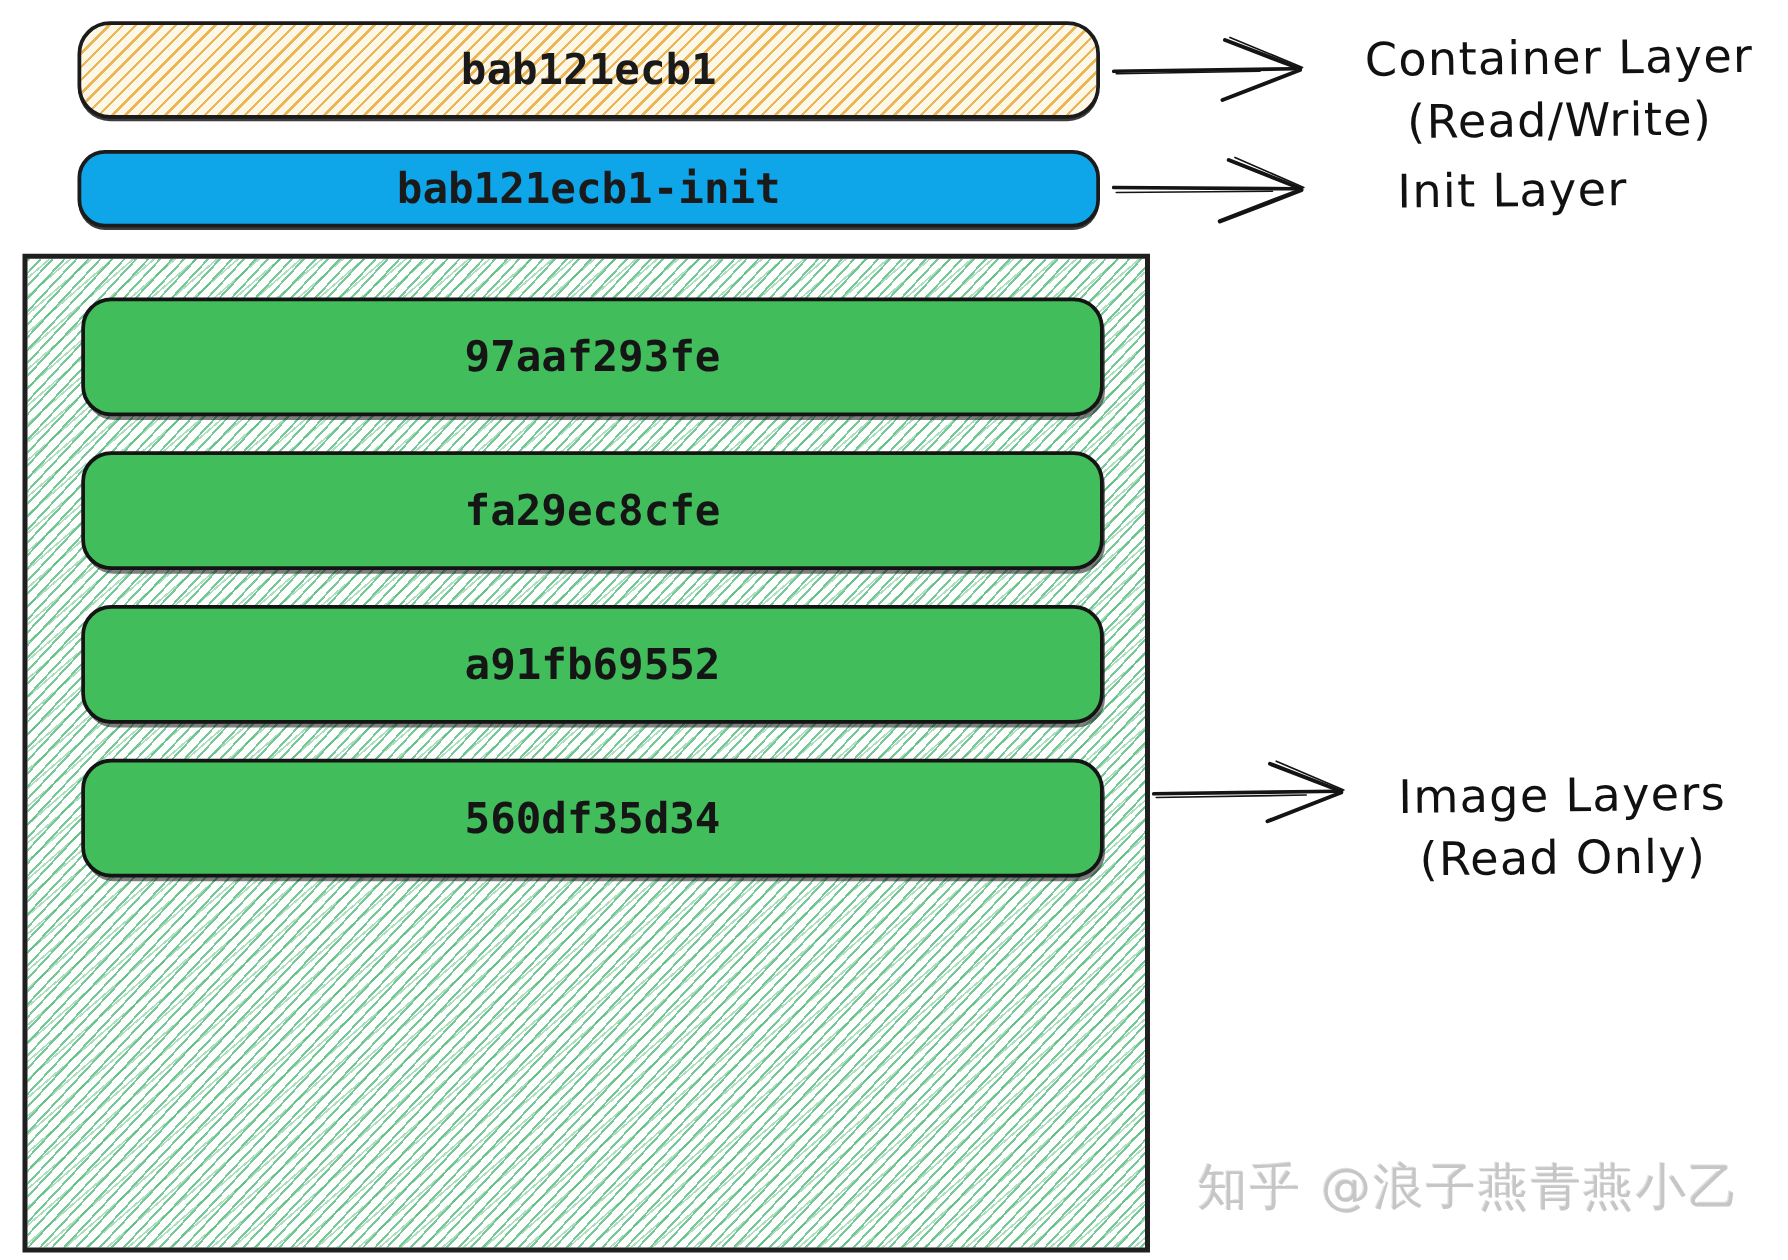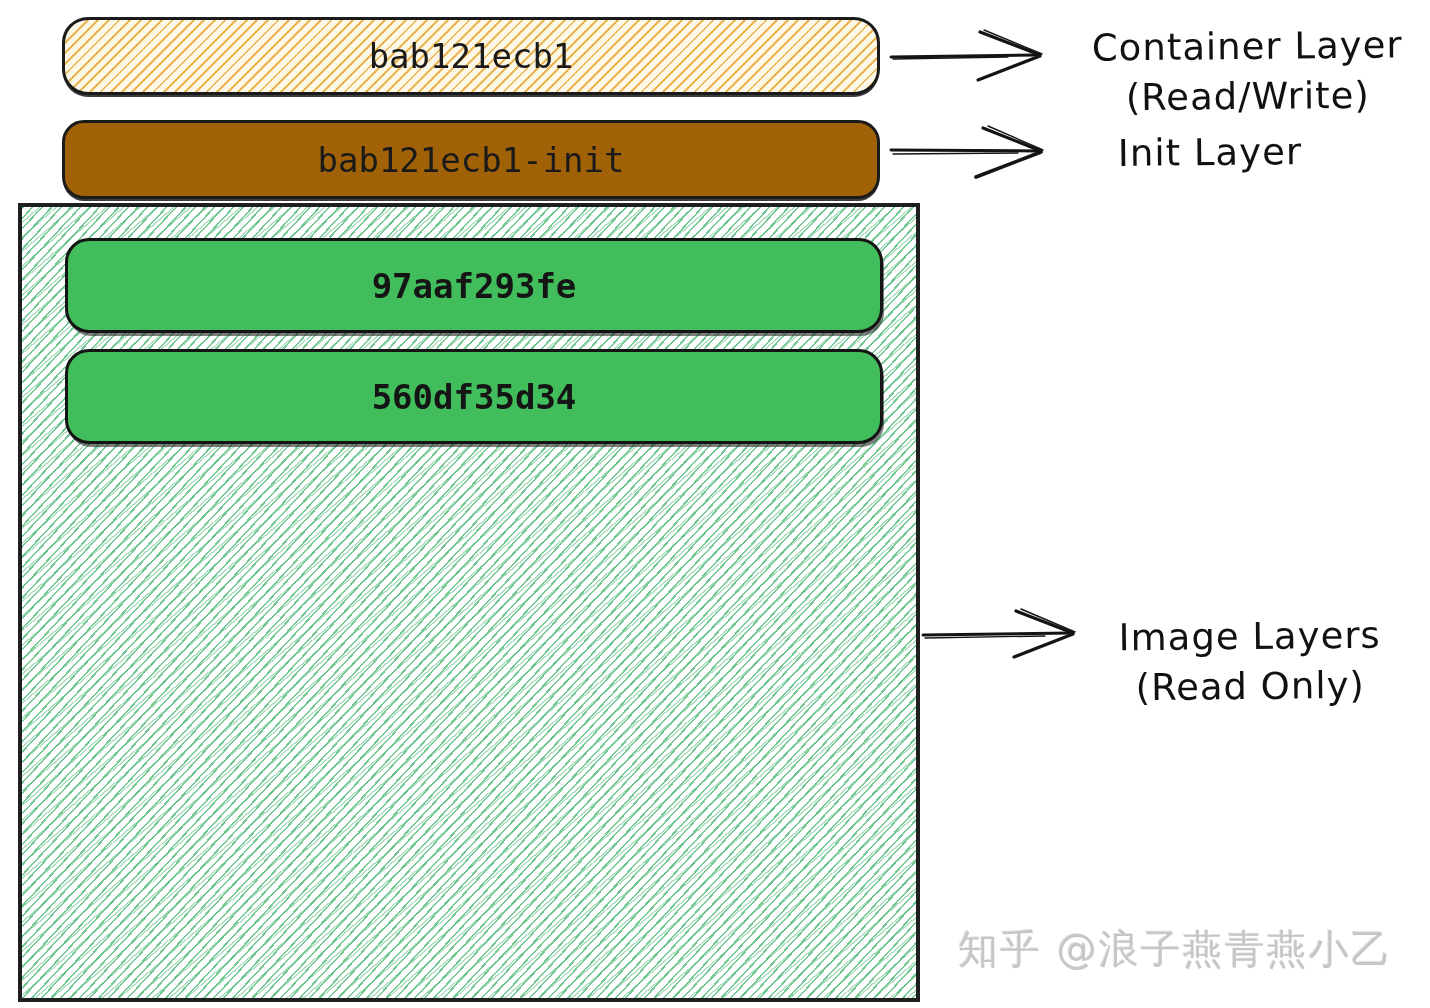--- a/index.html
+++ b/index.html
@@ -16,64 +16,64 @@
     font-family: "DejaVu Sans", sans-serif;
   }
 
   
   .id-box {
     position: absolute;
     display: flex;
     align-items: center;
     justify-content: center;
     font-family: "DejaVu Sans Mono", monospace;
-    font-weight: normal;
+    font-weight: bold;
     font-size: 34px;
     color: #1a1a1a;
     border: 3.5px solid #1b1b1b;
     box-sizing: border-box;
   }
 
   .container-layer-box {
     left: 62px; top: 17px;
     width: 818px; height: 78px;
     border-radius: 26px;
     background-color: #fdf7e7;
     background-image: repeating-linear-gradient(135deg,
         #ecb654 0px, #ecb654 2px,
         transparent 2px, transparent 7.5px);
     box-shadow: 0 3px 0 -1px rgba(27,27,27,0.85);
   }
 
   .init-layer-box {
     left: 62px; top: 120px;
-    width: 818px; height: 79px;
+    width: 818px; height: 62px;
     border-radius: 22px;
-    background: #a16207;
+    background: #0ea5e9;
     box-shadow: 0 3px 0 -1px rgba(27,27,27,0.85);
   }
 
   .image-layers-group {
     position: absolute;
     left: 18px; top: 203px;
     width: 902px; height: 799px;
     border: 4px solid #1f1f1f;
     box-sizing: border-box;
     background-color: #ffffff;
     background-image:
       repeating-linear-gradient(133deg,
         rgba(73,184,116,0.75) 0px, rgba(73,184,116,0.75) 1.6px,
         transparent 1.6px, transparent 7px),
       repeating-linear-gradient(139deg,
         rgba(73,184,116,0.45) 0px, rgba(73,184,116,0.45) 1.4px,
         transparent 1.4px, transparent 11px);
     display: flex;
     flex-direction: column;
     padding-top: 31px;
-    gap: 16px;
+    gap: 28px;
   }
 
   .image-layer-box {
     margin-left: 43px;
     width: 818px; height: 95px;
     flex: 0 0 95px;
     border: 3.5px solid #141414;
     border-radius: 24px;
     box-sizing: border-box;
     background: #42bd5c;
@@ -131,20 +131,26 @@
 
   <div class="id-box init-layer-box">
     <span>bab121ecb1-init</span>
   </div>
 
   <div class="image-layers-group">
     <div class="image-layer-box">
       <span>97aaf293fe</span>
     </div>
     <div class="image-layer-box">
+      <span>fa29ec8cfe</span>
+    </div>
+    <div class="image-layer-box">
+      <span>a91fb69552</span>
+    </div>
+    <div class="image-layer-box">
       <span>560df35d34</span>
     </div>
   </div>
 
   <div class="arrow" style="left:888px; top:24px;">
     <svg width="162" height="64" viewBox="0 0 162 64" fill="none" xmlns="http://www.w3.org/2000/svg">
       <path d="M3 33 L148 31" stroke="#141414" stroke-width="3" stroke-linecap="round"></path>
       <path d="M5 35 L120 33" stroke="#141414" stroke-width="1.3" stroke-linecap="round"></path>
       <path d="M92 8 L152 31" stroke="#141414" stroke-width="3.2" stroke-linecap="round"></path>
       <path d="M96 6 L154 30" stroke="#141414" stroke-width="1.4" stroke-linecap="round"></path>

